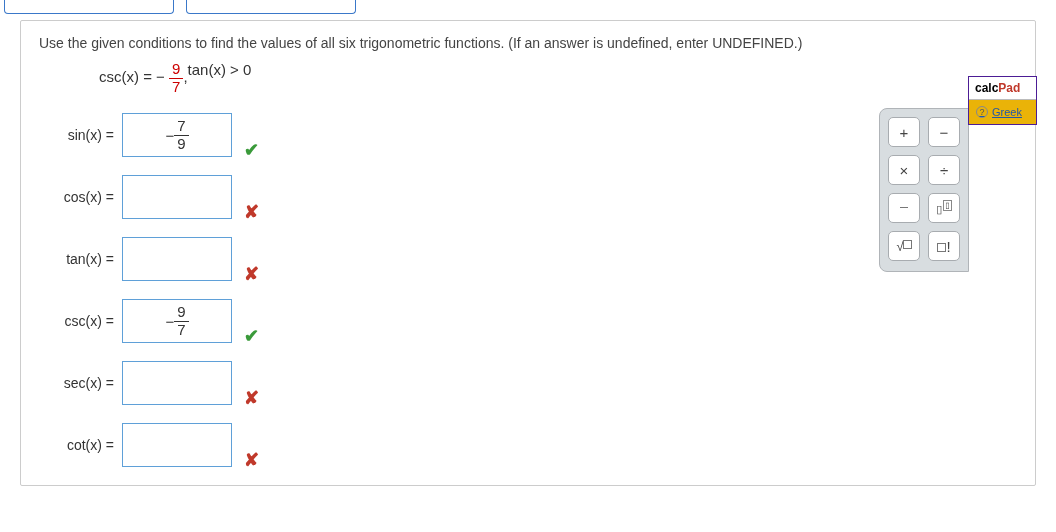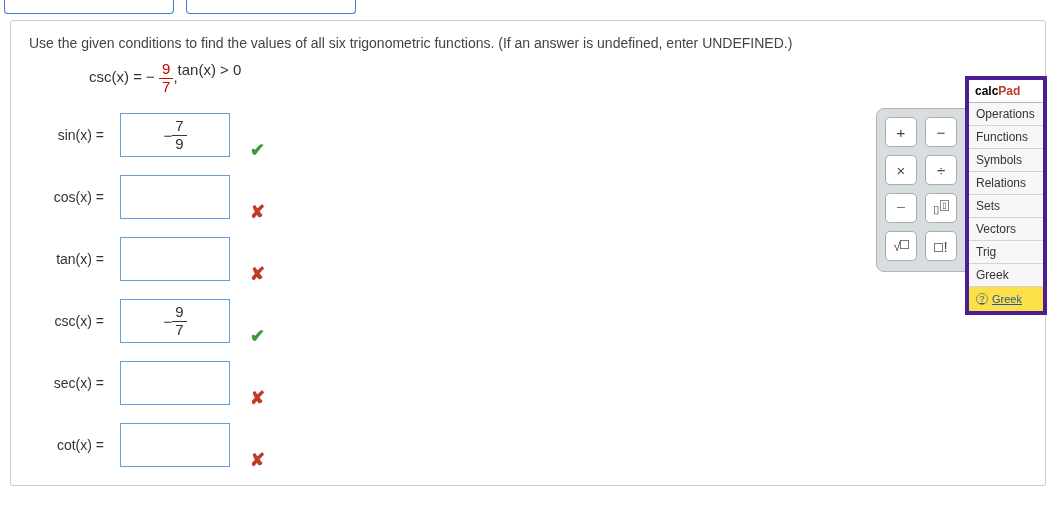--- a/index.html
+++ b/index.html
@@ -17,21 +17,21 @@
   }
   .top-tab {
     width: 170px;
     height: 14px;
     border: 1.5px solid #3a78c9;
     border-top: none;
     border-radius: 0 0 4px 4px;
     background: #fff;
   }
   .main-box {
-    margin: 0 10px;
+    margin: 0 20px;
     border: 1px solid #ccc;
     border-radius: 2px;
     padding: 14px 18px 18px 18px;
     position: relative;
   }
   .instruction {
     font-size: 14px;
     color: #444;
     margin-bottom: 10px;
   }
@@ -49,21 +49,21 @@
     line-height: 1.1;
   }
   .frac .num { border-bottom: 1px solid #333; padding: 0 3px; }
   .frac .den { padding: 0 3px; }
   .red .num, .red .den { color: #c00; border-color: #c00; }
 
   .rows { display: flex; flex-direction: column; gap: 18px; }
   .row {
     display: flex;
     align-items: center;
-    gap: 16px;
+    gap: 8px;
   }
   .label {
     width: 75px;
     text-align: right;
     font-size: 14px;
   }
   .ans-box {
     width: 110px;
     height: 44px;
     border: 1px solid #5fa0d8;
@@ -130,23 +130,23 @@
   .key .mini-frac .b{ width:8px; height:7px;}
   .key .exp {
     font-size:11px; position: relative;
   }
   .key .exp sup{ font-size:8px; border:1px solid #888; padding:0 1px; margin-left:1px;}
   .key .sqrt { font-size:13px; }
   .key .sqrt .box{ display:inline-block; border:1px solid #777; width:9px; height:9px; margin-left:-1px; vertical-align:2px;}
   .key .fact .box{ display:inline-block; border:1px solid #777; width:9px; height:9px; vertical-align:0;}
 
   .panel {
-    width: 82px;
-    border: 4px solid #4c1d95;
-    background: #fde047;
+    width: 69px;
+    border: 1px solid #4c1d95;
+    background: #eab308;
     font-size: 12px;
   }
   .panel-head {
     background: #fff;
     border-bottom: 1px solid #bbb;
     padding: 4px 6px;
     font-weight: bold;
     color: #333;
   }
   .panel-head .calc { color:#000; }
@@ -258,30 +258,20 @@
           <span class="sqrt"><span>√</span><span class="box"></span></span>
         </div>
       <div class="key">
           <span class="fact"><span class="box"></span><span>!</span></span>
         </div>
     </div>
     <div class="panel">
       <div class="panel-head">
         <span class="calc">calc</span><span class="pad">Pad</span>
       </div>
-      <div id="panel-items">
-          <div class="panel-item">Operations</div>
-          <div class="panel-item">Functions</div>
-          <div class="panel-item">Symbols</div>
-          <div class="panel-item">Relations</div>
-          <div class="panel-item">Sets</div>
-          <div class="panel-item">Vectors</div>
-          <div class="panel-item">Trig</div>
-          <div class="panel-item">Greek</div>
-        </div>
       <div class="panel-help">
         <span class="help-ico">?</span>
         <span>Greek</span>
       </div>
     </div>
   </div>
 
 </div>
 
 </body></html>

